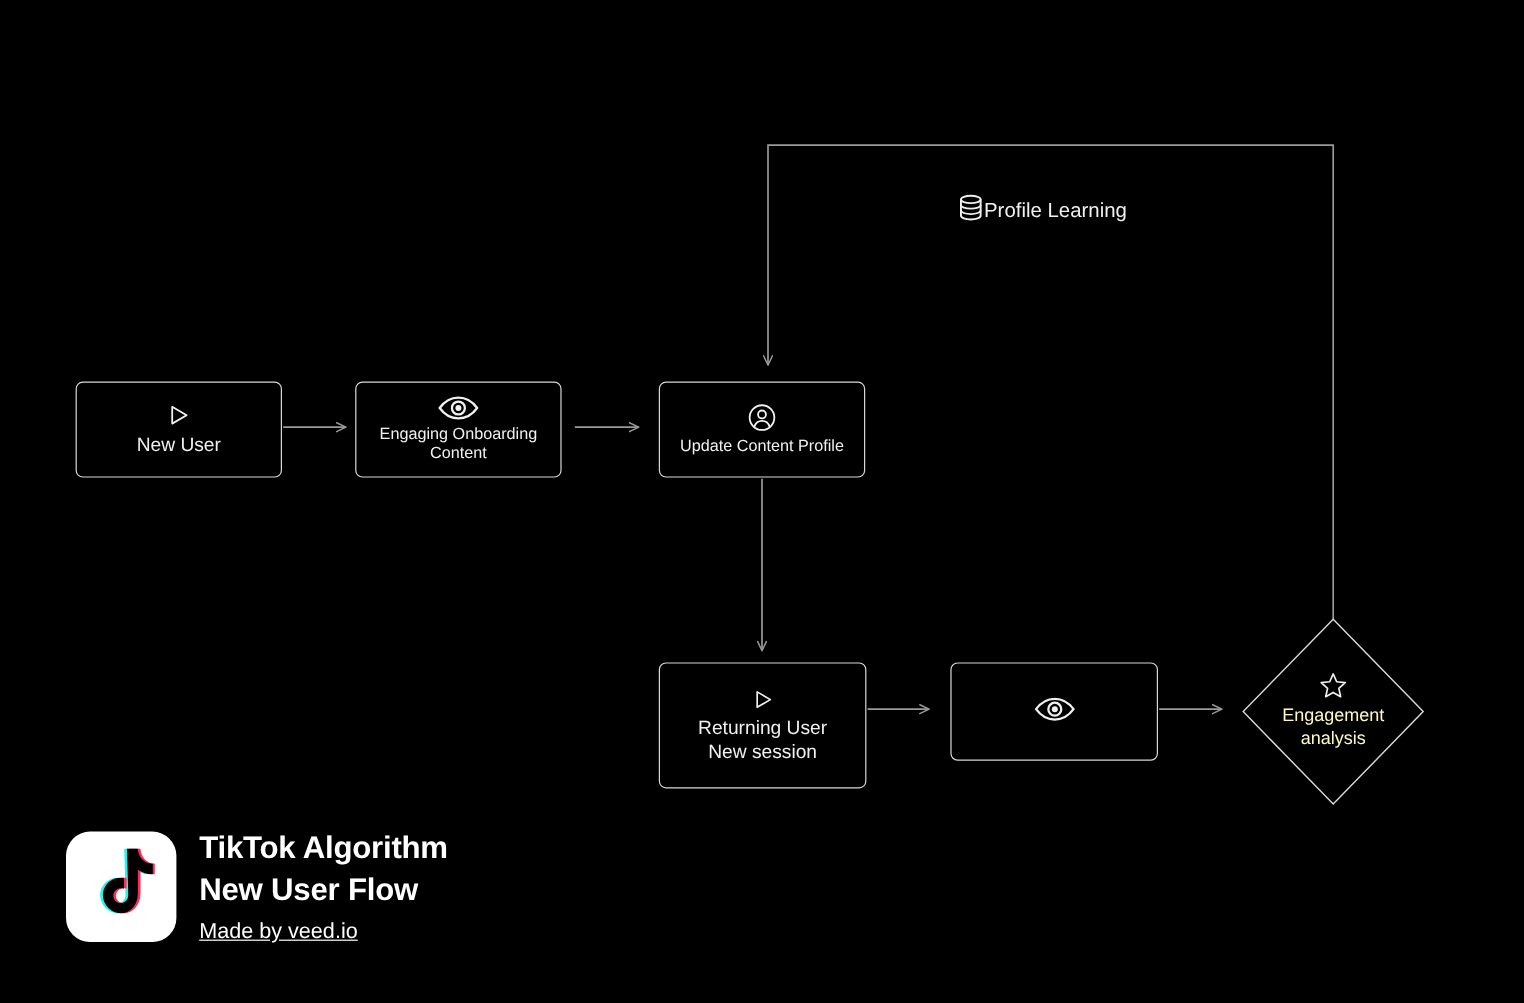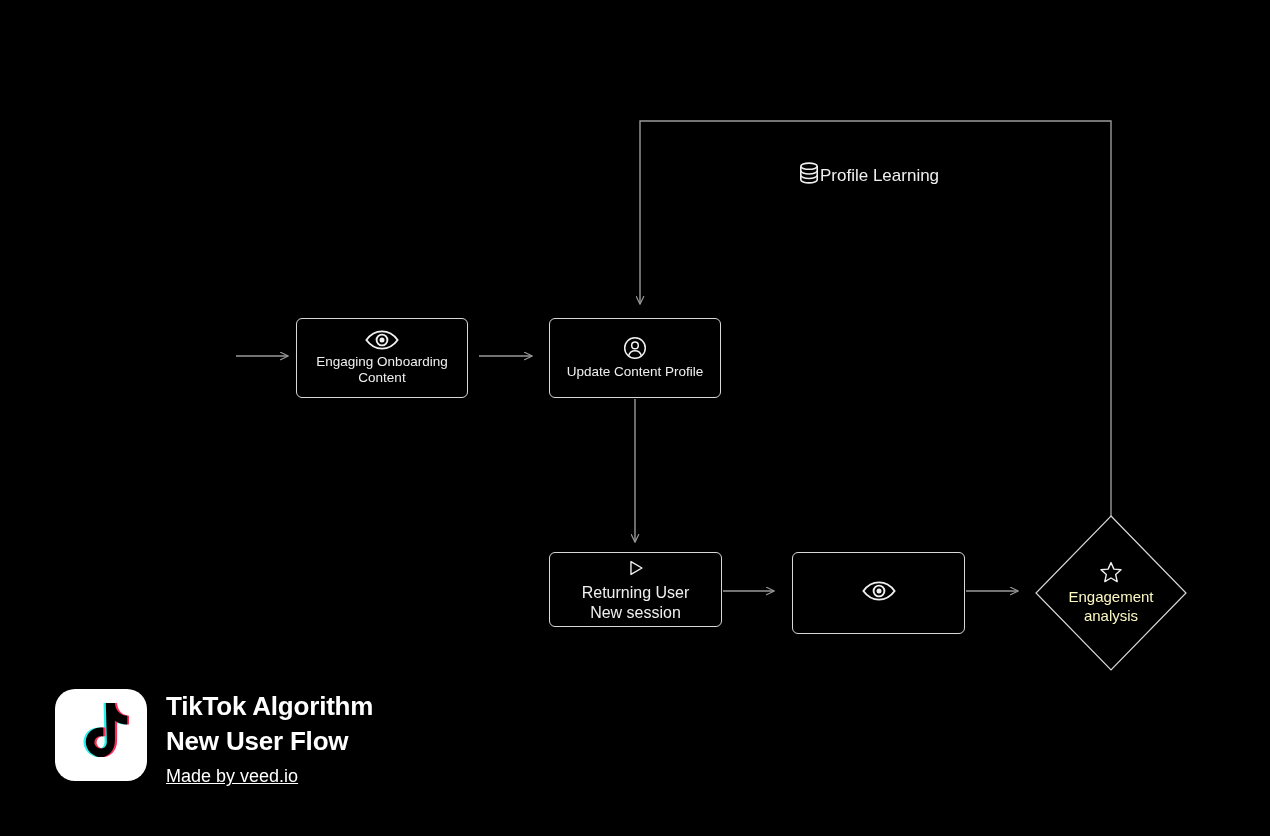--- a/index.html
+++ b/index.html
@@ -88,20 +88,21 @@
     align-items: center;
     color: #f0f0f0;
     font-size: 17px;
     white-space: nowrap;
   }
 
   
   .footer {
     position: absolute;
     display: flex;
+    align-items: center;
     gap: 19px;
   }
   .logo-tile {
     width: 92px;
     height: 92px;
     border-radius: 20px;
     background: #ffffff;
     display: flex;
     align-items: center;
     justify-content: center;
@@ -170,20 +171,28 @@
       <svg width="22" height="24" viewBox="0 0 22 24" xmlns="http://www.w3.org/2000/svg">
         <ellipse cx="11" cy="5.2" rx="8.2" ry="3.1" fill="none" stroke="#f0f0f0" stroke-width="1.6"></ellipse>
         <path d="M2.8,5.2 L2.8,18.8 C2.8,20.5 6.5,21.9 11,21.9 C15.5,21.9 19.2,20.5 19.2,18.8 L19.2,5.2" fill="none" stroke="#f0f0f0" stroke-width="1.6"></path>
         <path d="M2.8,9.8 C2.8,11.5 6.5,12.9 11,12.9 C15.5,12.9 19.2,11.5 19.2,9.8" fill="none" stroke="#f0f0f0" stroke-width="1.5"></path>
         <path d="M2.8,14.3 C2.8,16.0 6.5,17.4 11,17.4 C15.5,17.4 19.2,16.0 19.2,14.3" fill="none" stroke="#f0f0f0" stroke-width="1.5"></path>
       </svg>
     </span>
     <span>Profile Learning</span>
   </div>
 
+  <div class="node" style="left:63px; top:318px; width:172px; height:80px;">
+    <span class="icon">
+      <svg width="26" height="24" viewBox="0 0 26 24" xmlns="http://www.w3.org/2000/svg">
+        <path d="M7.5,5 L19.5,12 L7.5,19 Z" fill="none" stroke="#f0f0f0" stroke-width="1.5" stroke-linejoin="round"></path>
+      </svg>
+    </span>
+    <span class="label label-lg">New User</span>
+  </div>
 
   <div class="node" style="left:296px; top:318px; width:172px; height:80px;">
     <span class="icon">
       <svg width="36" height="20" viewBox="0 0 36 20" xmlns="http://www.w3.org/2000/svg">
         <path d="M2.4,10 C7,3.6 12.4,1.4 18,1.4 C23.6,1.4 29,3.6 33.6,10 C29,16.4 23.6,18.6 18,18.6 C12.4,18.6 7,16.4 2.4,10 Z" fill="none" stroke="#f0f0f0" stroke-width="1.9"></path>
         <circle cx="18" cy="10" r="5.4" fill="none" stroke="#f0f0f0" stroke-width="1.9"></circle>
         <circle cx="18" cy="10" r="2.5" fill="#f0f0f0"></circle>
       </svg>
     </span>
     <span class="label label-sm">Engaging Onboarding
@@ -194,21 +203,21 @@
     <span class="icon">
       <svg width="24" height="24" viewBox="0 0 24 24" xmlns="http://www.w3.org/2000/svg">
         <circle cx="12" cy="12" r="10.3" fill="none" stroke="#f0f0f0" stroke-width="1.5"></circle>
         <circle cx="12" cy="9.4" r="3.3" fill="none" stroke="#f0f0f0" stroke-width="1.5"></circle>
         <path d="M5.6,19.7 C6.7,16.5 9.1,14.8 12,14.8 C14.9,14.8 17.3,16.5 18.4,19.7" fill="none" stroke="#f0f0f0" stroke-width="1.5" stroke-linecap="round"></path>
       </svg>
     </span>
     <span class="label label-sm">Update Content Profile</span>
   </div>
 
-  <div class="node" style="left:549px; top:552px; width:173px; height:75px;">
+  <div class="node" style="left:549px; top:552px; width:173px; height:105px;">
     <span class="icon">
       <svg width="26" height="22" viewBox="0 0 26 24" xmlns="http://www.w3.org/2000/svg">
         <path d="M7.5,5 L19.5,12 L7.5,19 Z" fill="none" stroke="#f0f0f0" stroke-width="1.5" stroke-linejoin="round"></path>
       </svg>
     </span>
     <span class="label label-lg">Returning User
 New session</span>
   </div>
 
   <div class="node" style="left:792px; top:552px; width:173px; height:82px;">

